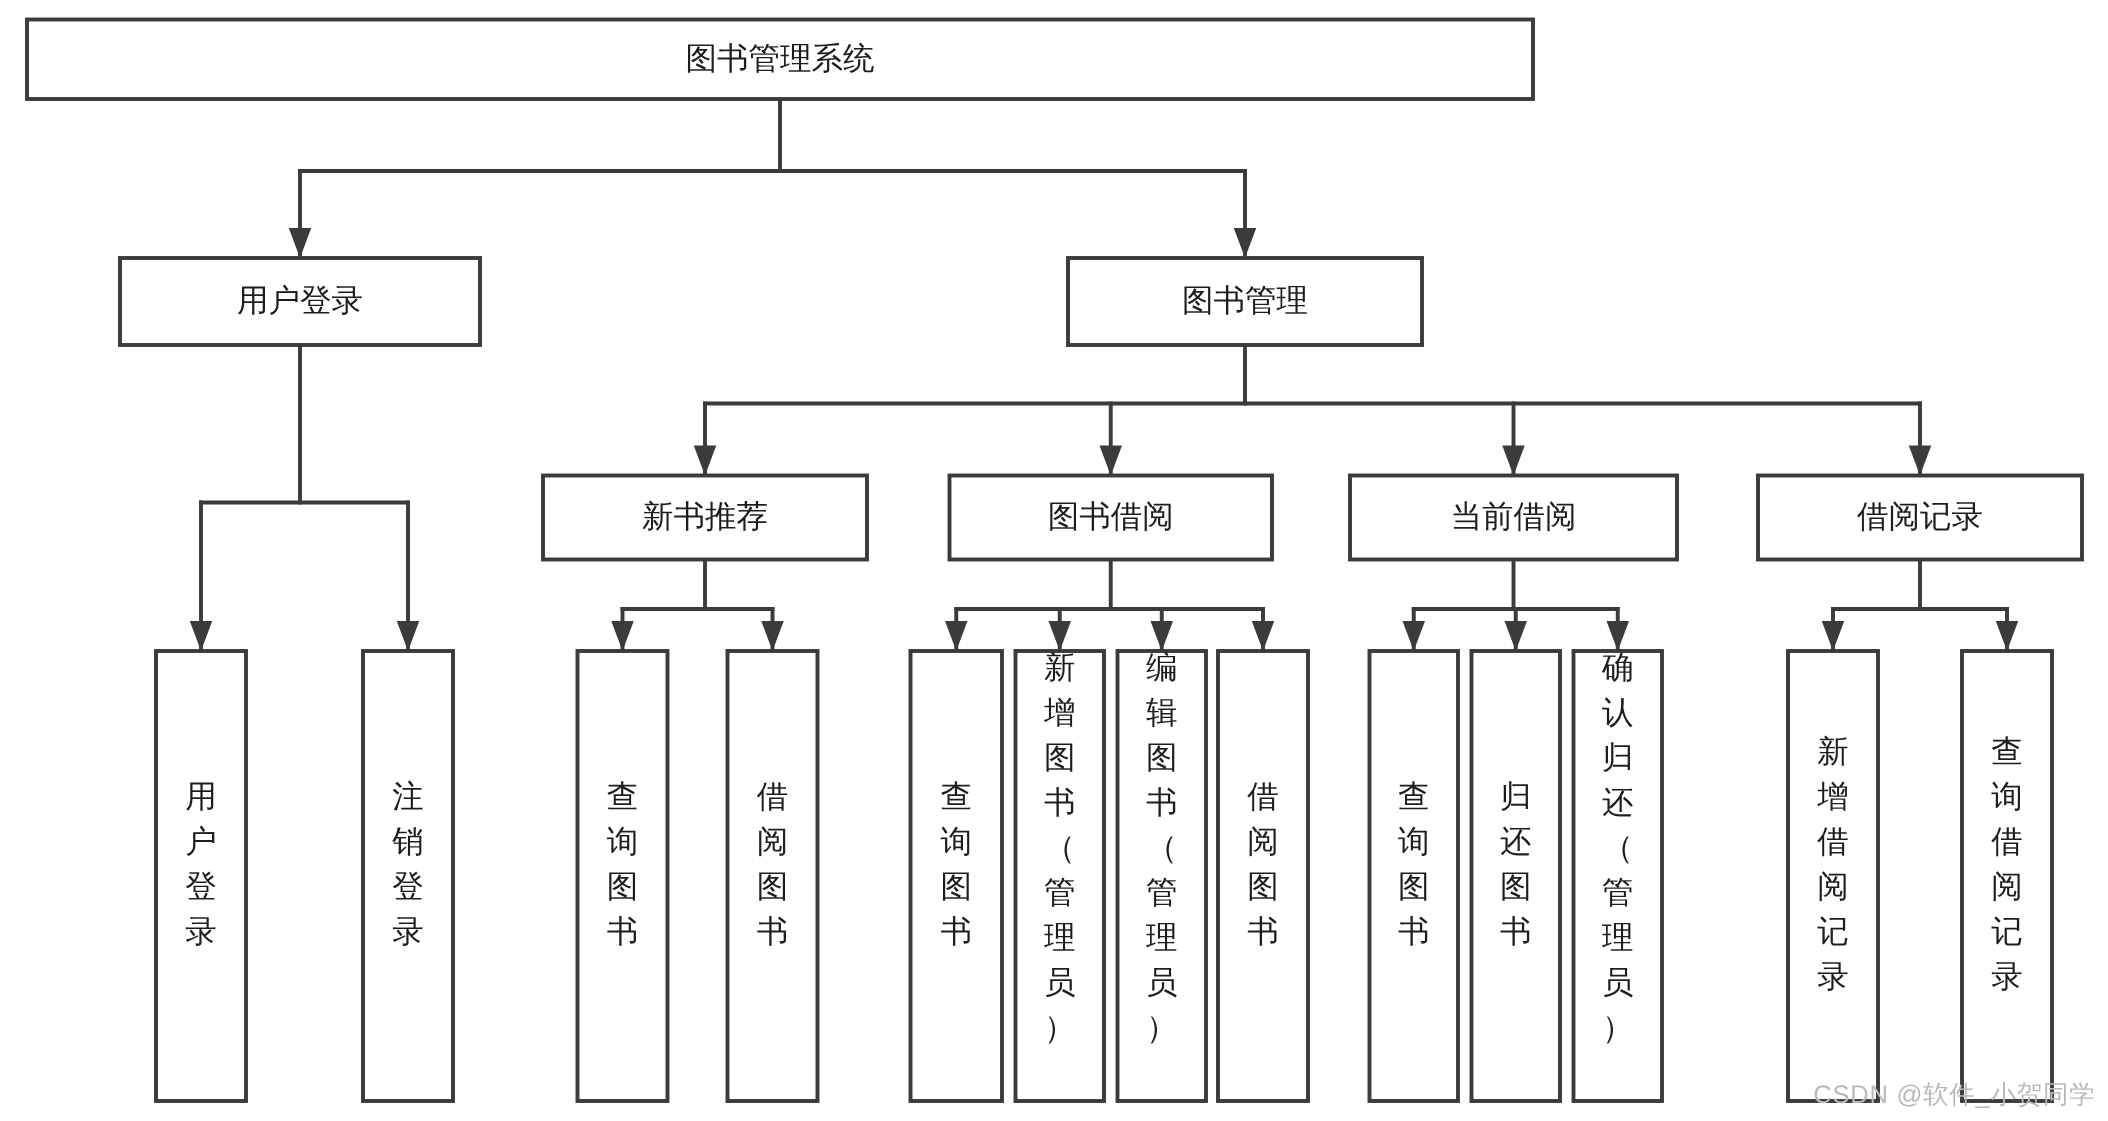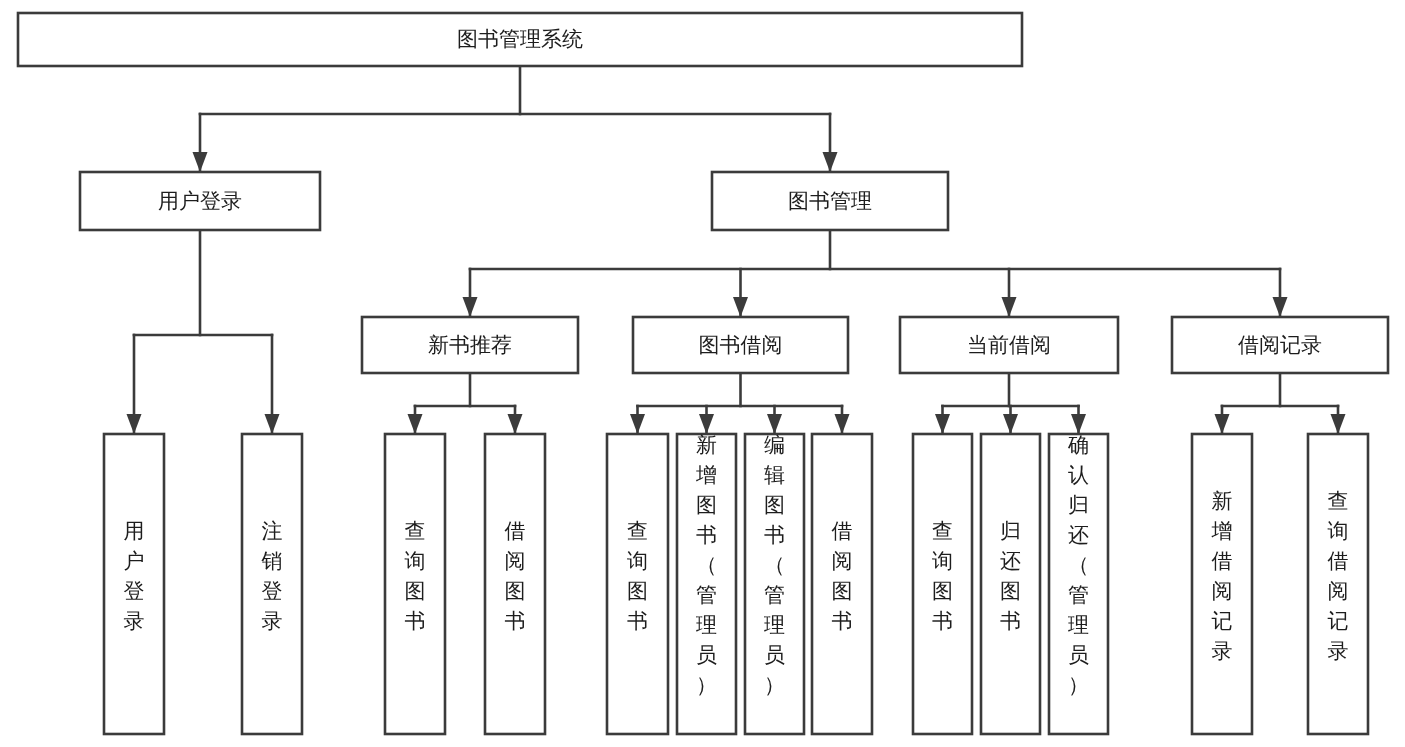--- a/index.html
+++ b/index.html
@@ -201,14 +201,15 @@
           <rect x="1192" y="434" width="60" height="300" class="node-box"></rect>
           <text x="1222" class="node-label-v"><tspan x="1222" y="508">新</tspan><tspan x="1222" y="538">增</tspan><tspan x="1222" y="568">借</tspan><tspan x="1222" y="598">阅</tspan><tspan x="1222" y="628">记</tspan><tspan x="1222" y="658">录</tspan></text>
         </g>
         <g>
           <rect x="1308" y="434" width="60" height="300" class="node-box"></rect>
           <text x="1338" class="node-label-v"><tspan x="1338" y="508">查</tspan><tspan x="1338" y="538">询</tspan><tspan x="1338" y="568">借</tspan><tspan x="1338" y="598">阅</tspan><tspan x="1338" y="628">记</tspan><tspan x="1338" y="658">录</tspan></text>
         </g>
       </g>
   </svg>
 
+  <div class="watermark">CSDN @软件_小贺同学</div>
 
 </div>
 
 </body></html>

